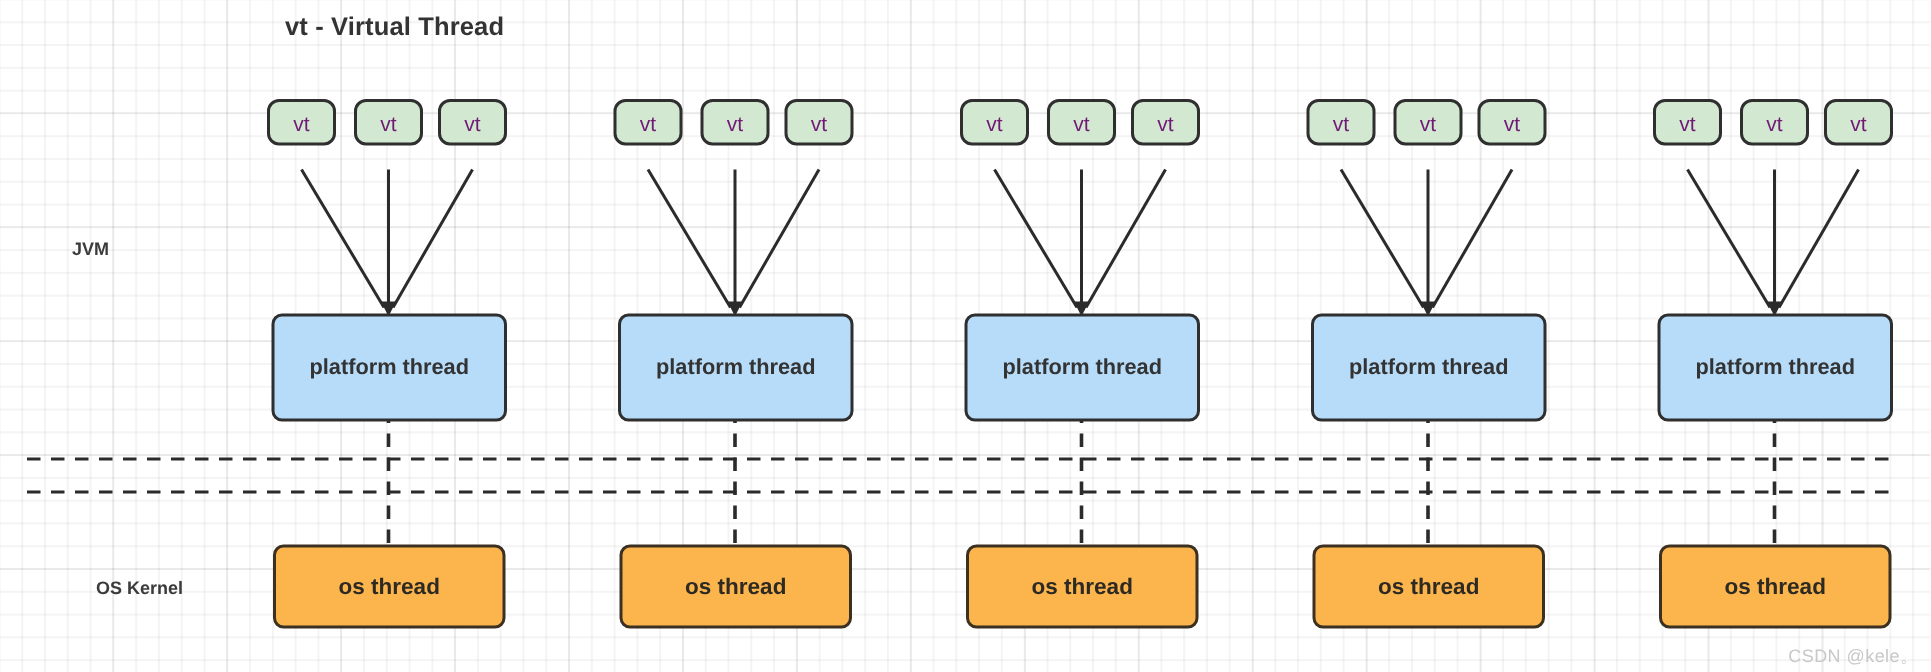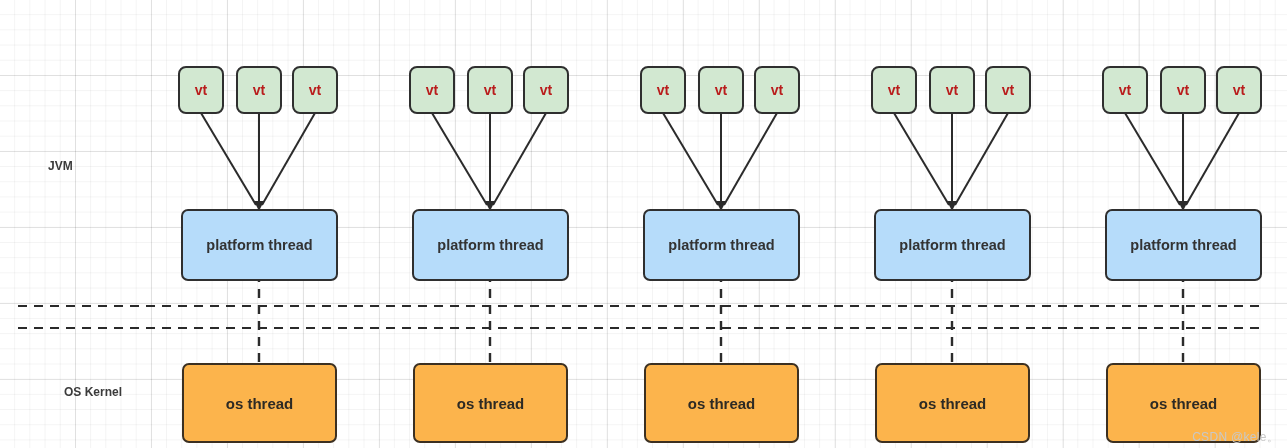--- a/index.html
+++ b/index.html
@@ -44,31 +44,31 @@
     font-weight: bold;
     color: #3b3b3b;
     white-space: nowrap;
   }
   .zone-jvm  { left: 48px; top: 159px; }
   .zone-os   { left: 20px; top: 385px; margin-left: 44px; }
 
   .vt-box {
     position: absolute;
     width: 46px;
-    height: 48px;
+    height: 31px;
     background: #d2e8d1;
     border: 2px solid #2f2f2f;
     border-radius: 8px;
     box-sizing: border-box;
     display: flex;
     align-items: center;
     justify-content: center;
     font-size: 14px;
-    font-weight: bold;
-    color: #b91c1c;
+    font-weight: normal;
+    color: #701a75;
   }
 
   .platform-box {
     position: absolute;
     width: 157px;
     height: 72px;
     background: #b6dcfa;
     border: 2px solid #2f2f2f;
     border-radius: 7px;
     box-sizing: border-box;
@@ -77,21 +77,21 @@
     justify-content: center;
     font-size: 14.5px;
     font-weight: bold;
     color: #333333;
     white-space: nowrap;
   }
 
   .os-box {
     position: absolute;
     width: 155px;
-    height: 80px;
+    height: 56px;
     background: #fcb44c;
     border: 2px solid #3c3021;
     border-radius: 7px;
     box-sizing: border-box;
     display: flex;
     align-items: center;
     justify-content: center;
     font-size: 15px;
     font-weight: bold;
     color: #2d2a24;
@@ -115,20 +115,21 @@
     color: #c8c8c8;
     white-space: nowrap;
     letter-spacing: 0.3px;
   }
 </style>
 </head>
 <body>
 
 <div id="canvas">
 
+  <div class="diagram-title">vt - Virtual Thread</div>
 
   <div class="zone-label zone-jvm">JVM</div>
 
   <div class="zone-label zone-os">OS Kernel</div>
 
   <svg class="edge-layer" width="1287" height="448" viewBox="0 0 1287 448">
 
     <g>
       <line x1="201" y1="113" x2="256" y2="205" stroke="#2b2b2b" stroke-width="2"></line>
       <line x1="259" y1="113" x2="259" y2="205" stroke="#2b2b2b" stroke-width="2"></line>

